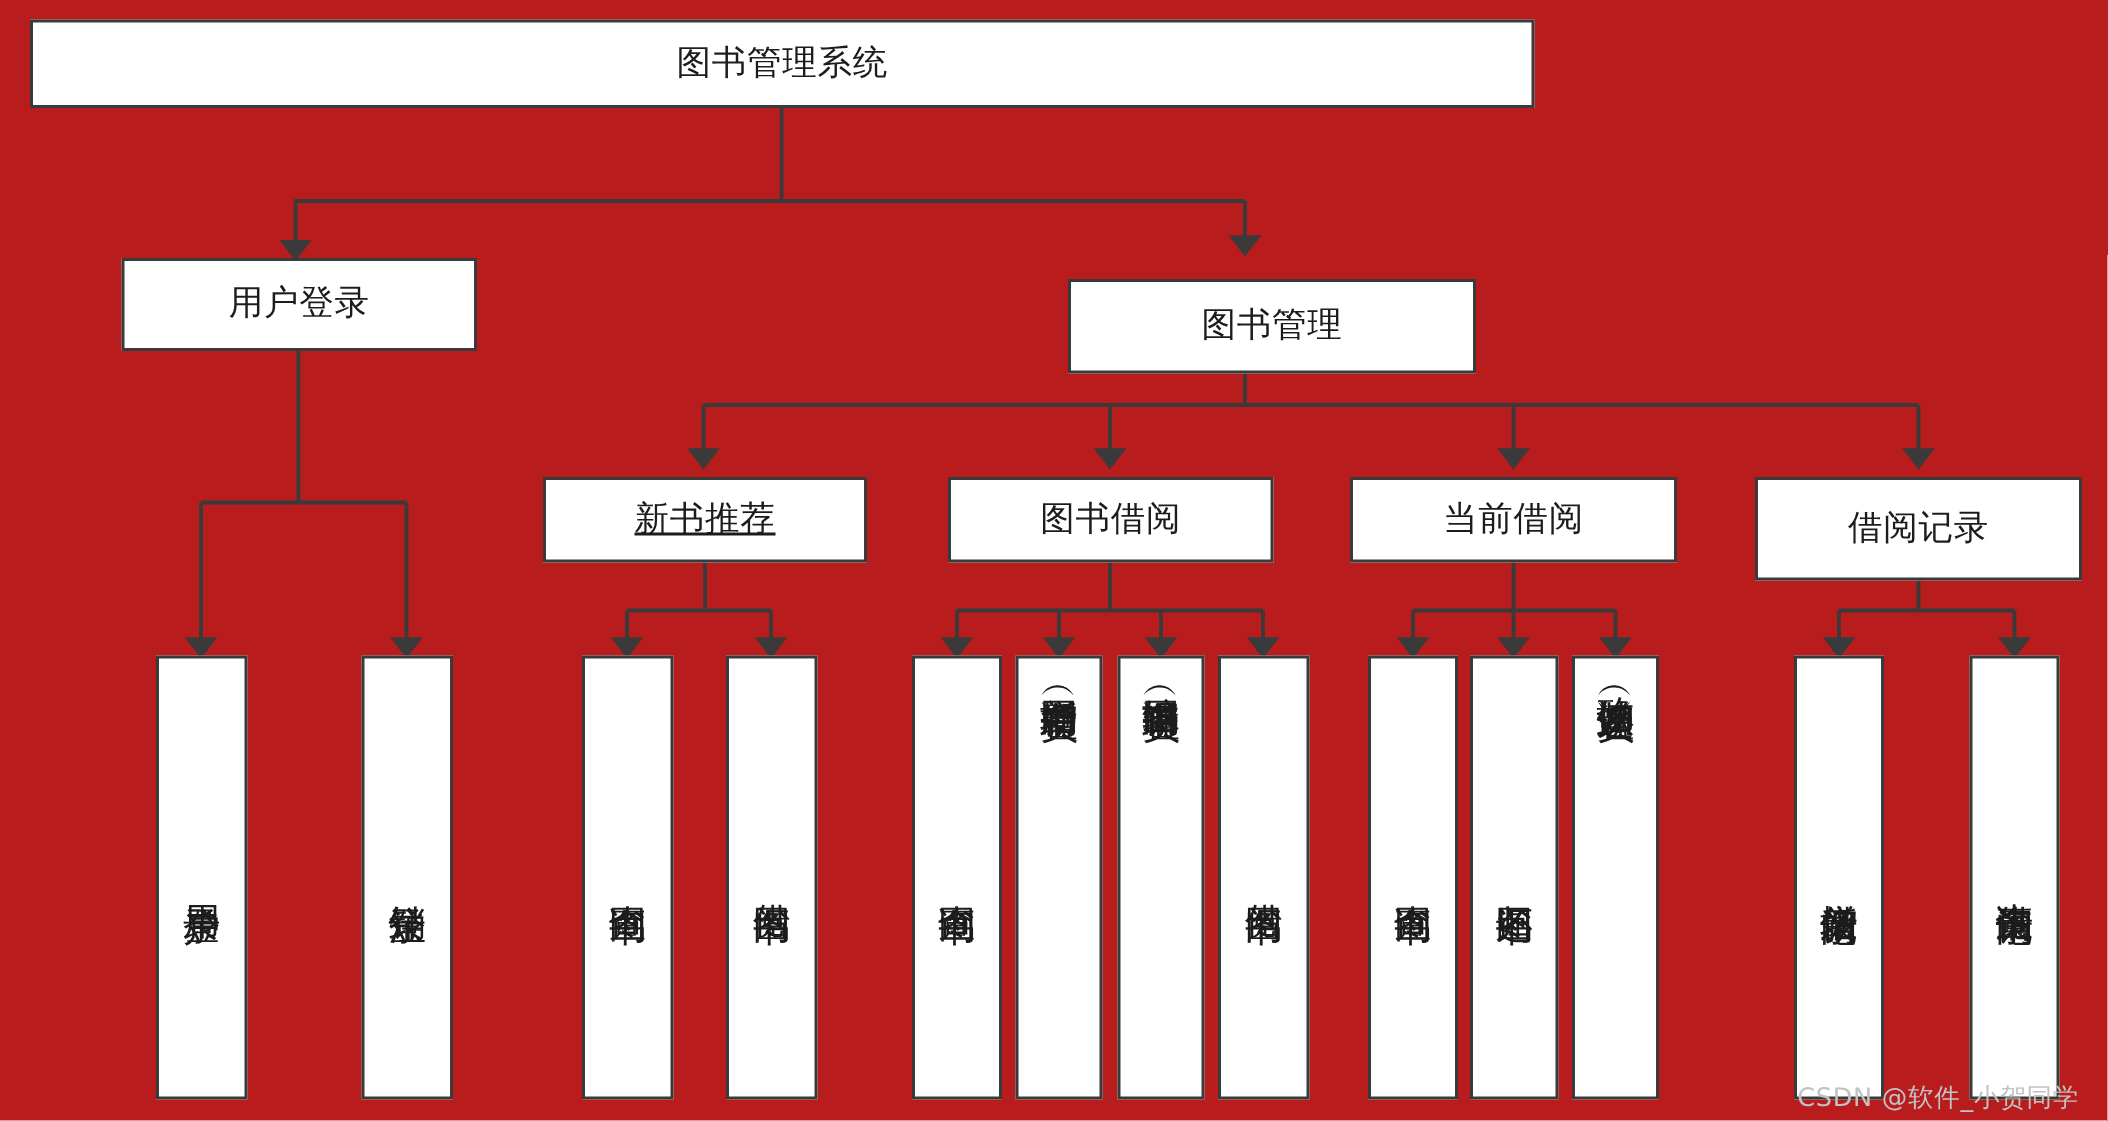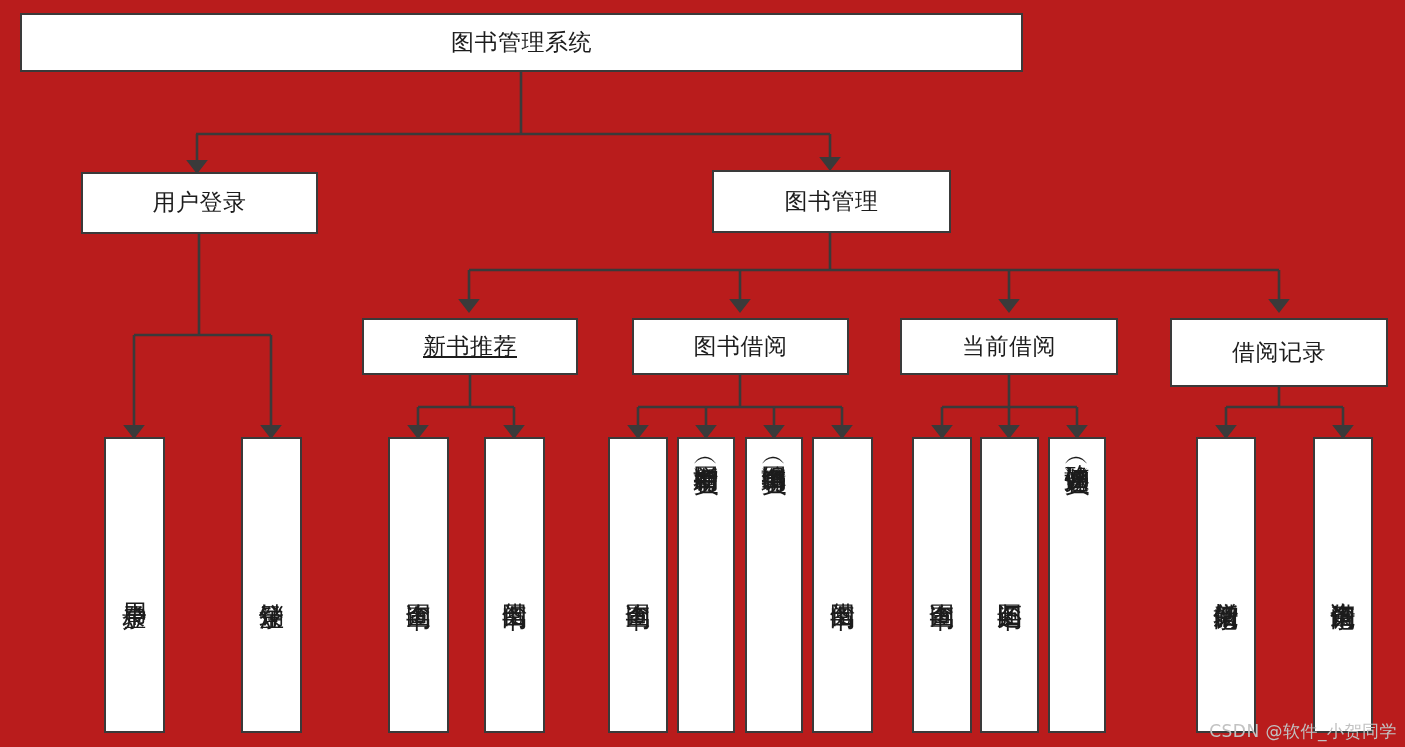--- a/index.html
+++ b/index.html
@@ -57,21 +57,21 @@
     line-height: 1.08;
     letter-spacing: 1px;
     white-space: nowrap;
   }
   .node.vert.centered {
     align-items: center;
     padding-top: 0;
   }
   #watermark {
     position: absolute;
-    right: 8px;
+    right: 19px;
     bottom: 4px;
     font-size: 17px;
     color: #c2c2c2;
     letter-spacing: 0.5px;
     white-space: nowrap;
     text-align: center;
   }
 </style>
 </head>
 <body>
@@ -129,21 +129,21 @@
     </g>
   </svg>
 
   <div class="node horiz" style="left:20px; top:13px; width:1003px; height:59px;">
     <span class="lbl">图书管理系统</span>
   </div>
 
   <div class="node horiz" style="left:81px; top:172px; width:237px; height:62px;">
     <span class="lbl">用户登录</span>
   </div>
-  <div class="node horiz" style="left:712px; top:170px; width:239px; height:63px;">
+  <div class="node horiz" style="left:712px; top:186px; width:272px; height:63px;">
     <span class="lbl">图书管理</span>
   </div>
 
   <div class="node horiz" style="left:362px; top:318px; width:216px; height:57px;text-decoration:underline;">
     <span class="lbl">新书推荐</span>
   </div>
   <div class="node horiz" style="left:900px; top:318px; width:218px; height:57px;">
     <span class="lbl">当前借阅</span>
   </div>
   <div class="node horiz" style="left:632px; top:318px; width:217px; height:57px;">

